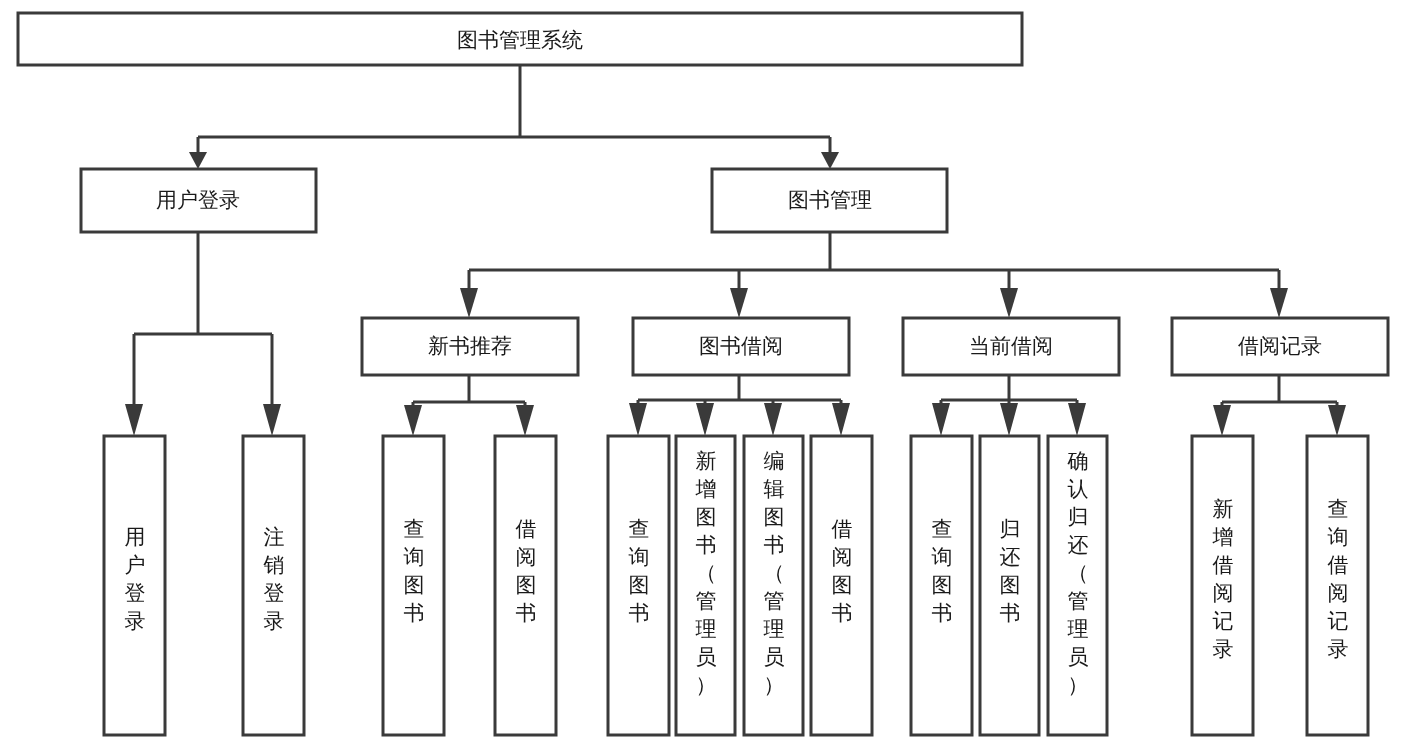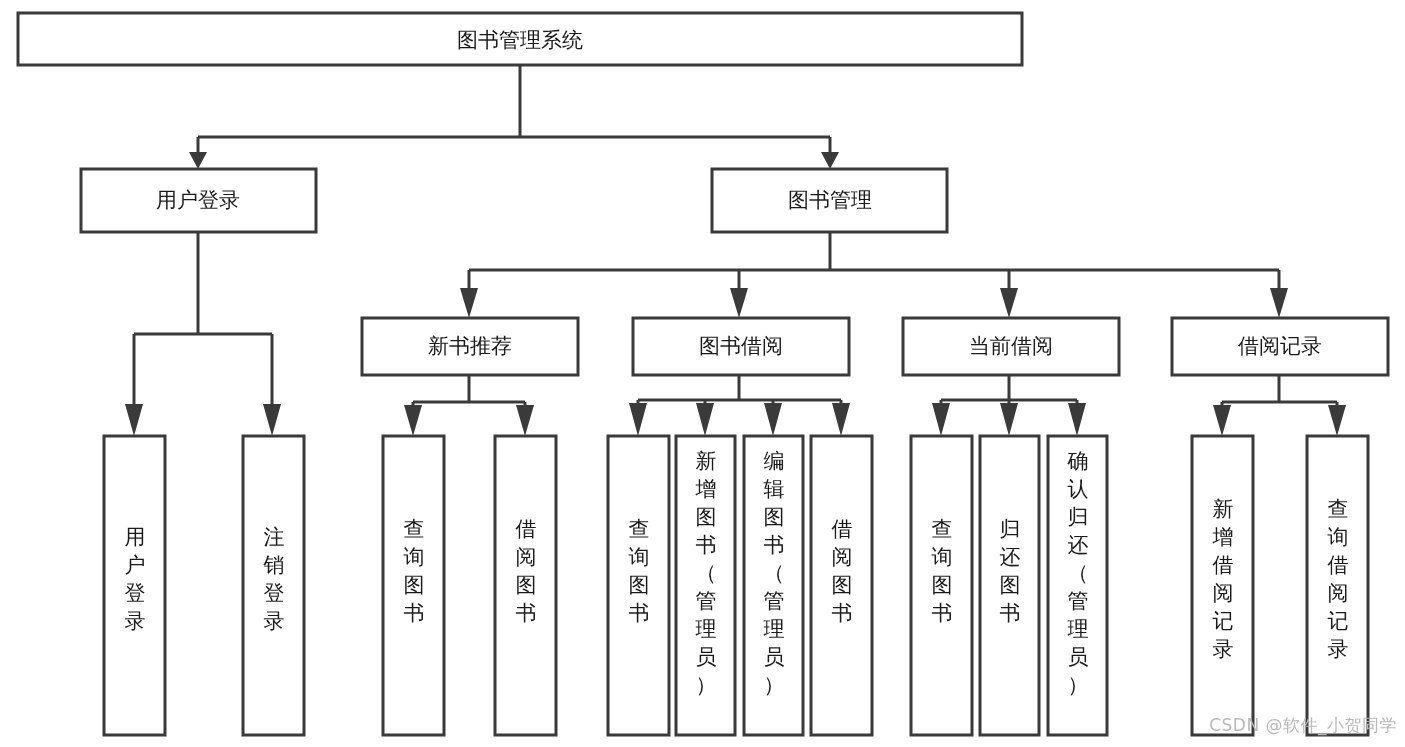--- a/index.html
+++ b/index.html
@@ -233,14 +233,13 @@
       <text class="node-label-v vtext" x="1223" y="0"><tspan x="1223" y="516">新</tspan><tspan x="1223" y="544">增</tspan><tspan x="1223" y="572">借</tspan><tspan x="1223" y="600">阅</tspan><tspan x="1223" y="628">记</tspan><tspan x="1223" y="656">录</tspan></text>
     </g>
 
     <g>
       <rect class="node-rect" x="1307" y="436" width="61" height="299"></rect>
       <text class="node-label-v vtext" x="1338" y="0"><tspan x="1338" y="516">查</tspan><tspan x="1338" y="544">询</tspan><tspan x="1338" y="572">借</tspan><tspan x="1338" y="600">阅</tspan><tspan x="1338" y="628">记</tspan><tspan x="1338" y="656">录</tspan></text>
     </g>
 
   </svg>
 
-  <div class="watermark">CSDN @软件_小贺同学</div>
 </div>
 
 </body></html>

